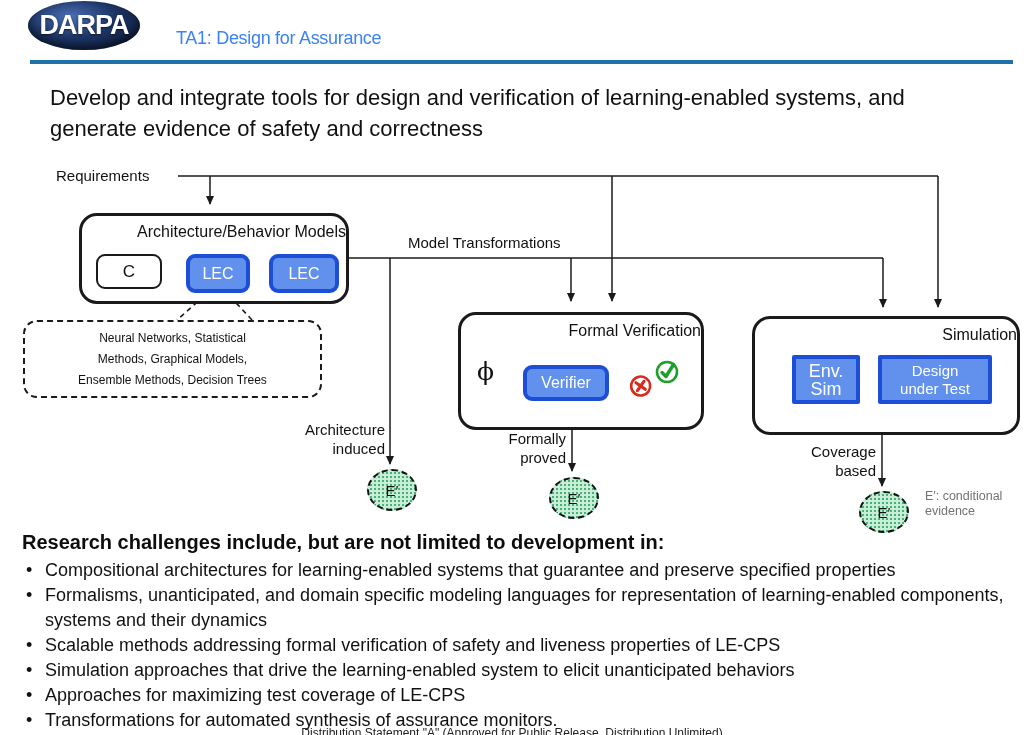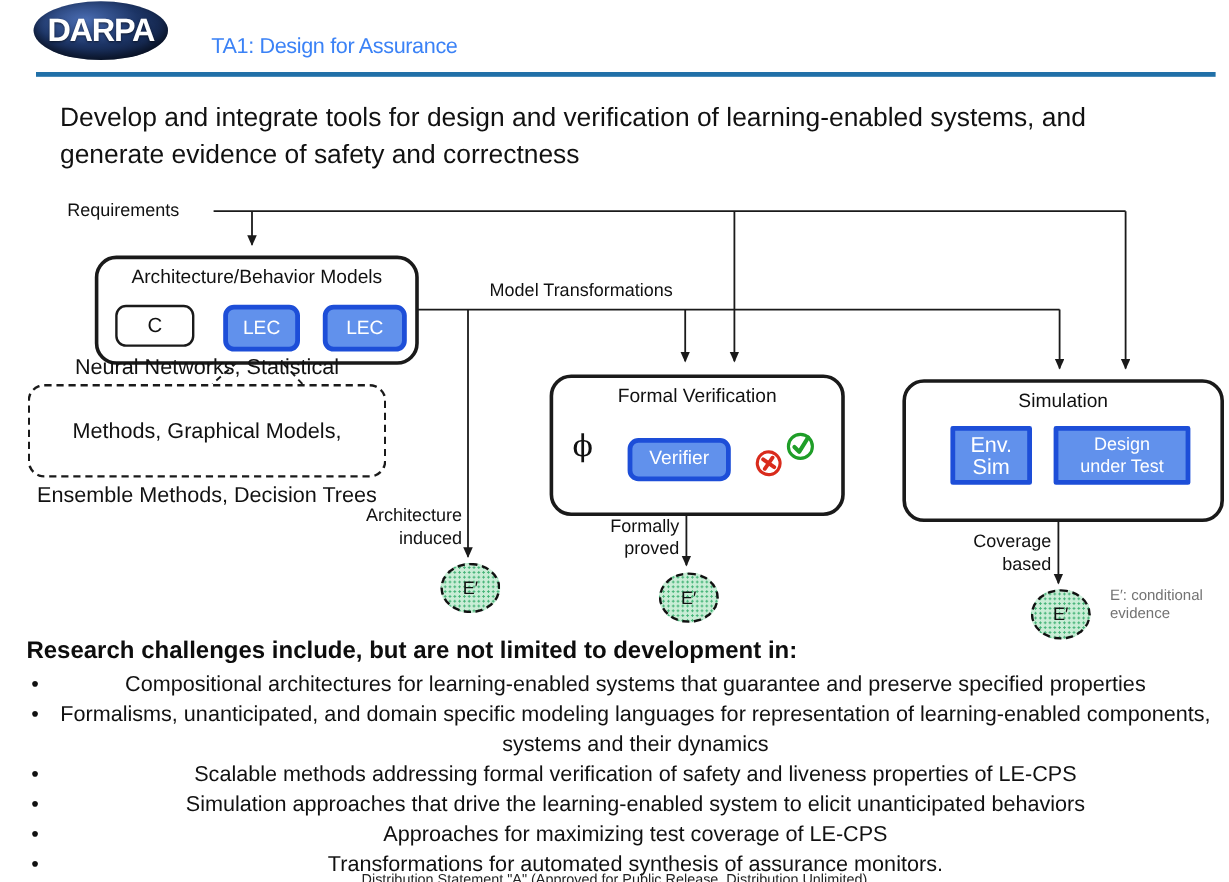--- a/index.html
+++ b/index.html
@@ -14,46 +14,46 @@
         text-shadow:0 1px 2px rgba(0,0,0,.6);}
   .title{position:absolute;left:176px;top:8px;font-size:18px;font-weight:500;
         letter-spacing:-.3px;color:#3b82f6;margin-top:20px;}
   .rule{position:absolute;left:30px;top:60px;width:983px;height:4px;background:#2170a8;}
   .subtitle{position:absolute;left:50px;top:82px;width:900px;font-size:22px;
         line-height:31px;color:#111;}
   
   .connectors{position:absolute;left:0;top:0;z-index:1;}
   .dlabel{position:absolute;z-index:2;font-size:15px;color:#111;}
   .node{position:absolute;z-index:2;background:#fff;border:3px solid #1a1a1a;border-radius:18px;}
-  .node-title{text-align:center;font-size:16px;margin-top:7px;color:#111;}
+  .node-title{text-align:right;font-size:16px;margin-top:7px;color:#111;}
   .bluebox{position:absolute;background:#6191ec;border:4px solid #1d4ed8;color:#fff;
         display:flex;align-items:center;justify-content:center;text-align:center;}
   .whitebox{position:absolute;background:#fff;border:2px solid #1a1a1a;border-radius:9px;
         display:flex;align-items:center;justify-content:center;}
   .rounded{border-radius:9px;}
   .callout{position:absolute;left:23px;top:320px;width:295px;height:74px;z-index:2;
         background:#fff;border:2px dashed #1a1a1a;border-radius:14px;
         display:flex;flex-direction:column;align-items:center;justify-content:center;
-        font-size:18px;line-height:21px;text-align:center;gap:32px;}
+        font-size:12px;line-height:21px;text-align:center;}
   .evidence{position:absolute;z-index:2;width:46px;height:38px;border:2.5px dashed #111;
         border-radius:50%;display:flex;align-items:center;justify-content:center;
         font-size:15px;color:#111;
         background-color:#c9edd6;
         background-image:radial-gradient(circle,#44b377 0.9px,rgba(0,0,0,0) 1px);
         background-size:4px 4px;}
   .edge-label{position:absolute;z-index:2;font-size:15px;line-height:19px;text-align:right;color:#111;}
   .edge-line{display:block;}
   .note{position:absolute;left:925px;top:489px;width:92px;z-index:2;
         font-size:12.5px;line-height:15px;color:#737373;}
   .icon{position:absolute;z-index:3;}
   
   .research-heading{position:absolute;left:22px;top:531px;font-size:20px;font-weight:bold;color:#0d0d0d;}
   .bullets{position:absolute;left:22px;top:558px;width:992px;margin:0;padding:0;list-style:none;
         font-size:18px;line-height:25px;color:#111;}
-  .bullets li{padding-left:23px;position:relative;text-align:center;}
+  .bullets li{padding-left:23px;position:relative;}
   .bullets li::before{content:"\2022";position:absolute;left:4px;top:0;}
   .footer{position:absolute;left:0;top:726px;width:1024px;text-align:center;
         font-size:12px;color:#222;}
 </style>
 </head>
 <body>
 
 <div class="page">
 
   <div class="logo">

